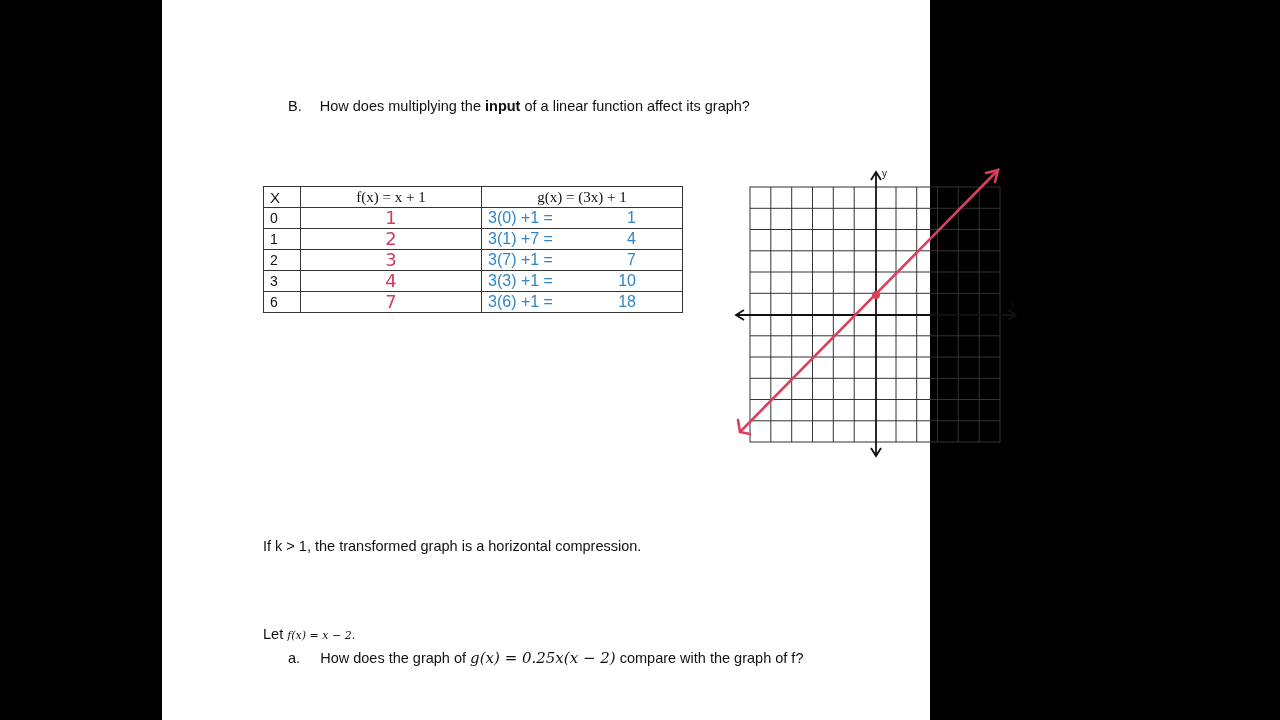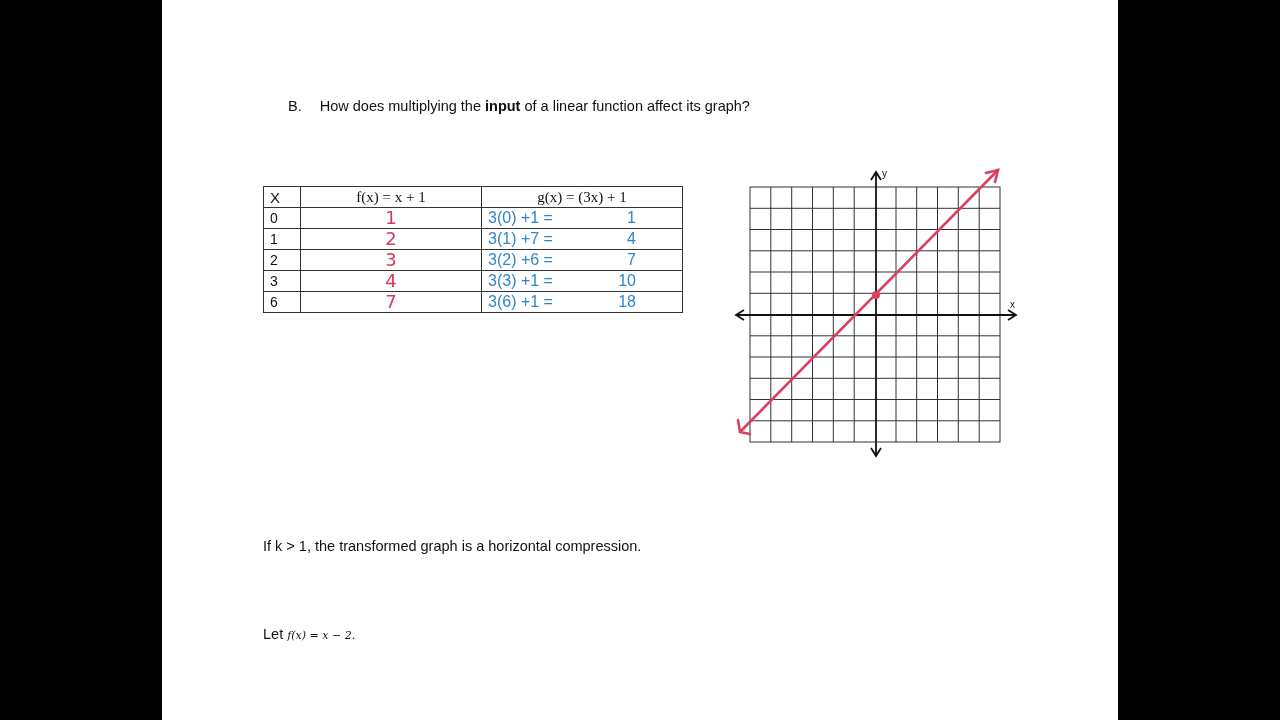--- a/index.html
+++ b/index.html
@@ -1,21 +1,21 @@
 <!DOCTYPE html>
 <html><head>
 <meta charset="utf-8">
 <style>
   html, body { margin: 0; padding: 0; }
   body {
     width: 1280px; height: 720px; background: #000; position: relative; overflow: hidden;
     font-family: "Liberation Sans", "DejaVu Sans", sans-serif; color: #111;
   }
   .page {
-    position: absolute; left: 162px; top: 0; width: 956px; height: 720px; background: #fff;
+    position: absolute; left: 162px; top: 0; width: 768px; height: 720px; background: #fff;
   }
   .abs { position: absolute; white-space: nowrap; }
   .txt { font-size: 14.5px; }
   .math { font-family: "DejaVu Serif", "Liberation Serif", serif; font-style: italic; }
   .mathbig { font-size: 17px; }
   table.tbl {
     position: absolute; left: 101px; top: 186px; border-collapse: collapse;
     font-size: 14px;
   }
   table.tbl td, table.tbl th {
@@ -70,21 +70,21 @@
               <span>3(1) +7  =</span>
               <span style="padding-right:40px">4</span>
             </div>
           </td>
       </tr>
       <tr>
         <td class="c0">2</td>
         <td class="c1 hand-red">3</td>
         <td class="c2">
             <div class="hand-blue">
-              <span>3(2) +6  =</span>
+              <span>3(7) +1  =</span>
               <span style="padding-right:40px">7</span>
             </div>
           </td>
       </tr>
       <tr>
         <td class="c0">3</td>
         <td class="c1 hand-red">4</td>
         <td class="c2">
             <div class="hand-blue">
               <span>3(3) +1  =</span>
@@ -151,14 +151,19 @@
   </svg>
 
 
   <div class="abs txt" style="left:101px; top:538px;">If k &gt; 1, the transformed graph is a horizontal compression.</div>
 
 
   <div class="abs txt" style="left:101px; top:626px;">
     <span>Let </span><span class="math" style="font-size:11px">f(x) = x − 2.</span>
   </div>
 
+  <div class="abs txt" style="left:126px; top:649px;">
+    <span>a.</span>
+    <span style="display:inline-block;width:12px;"></span>
+    <span>How does the graph of </span><span class="math" style="font-size:15px">g(x) = 0.25x(x − 2)</span><span> compare with the graph of f?</span>
+  </div>
 
 </div>
 
 </body></html>

